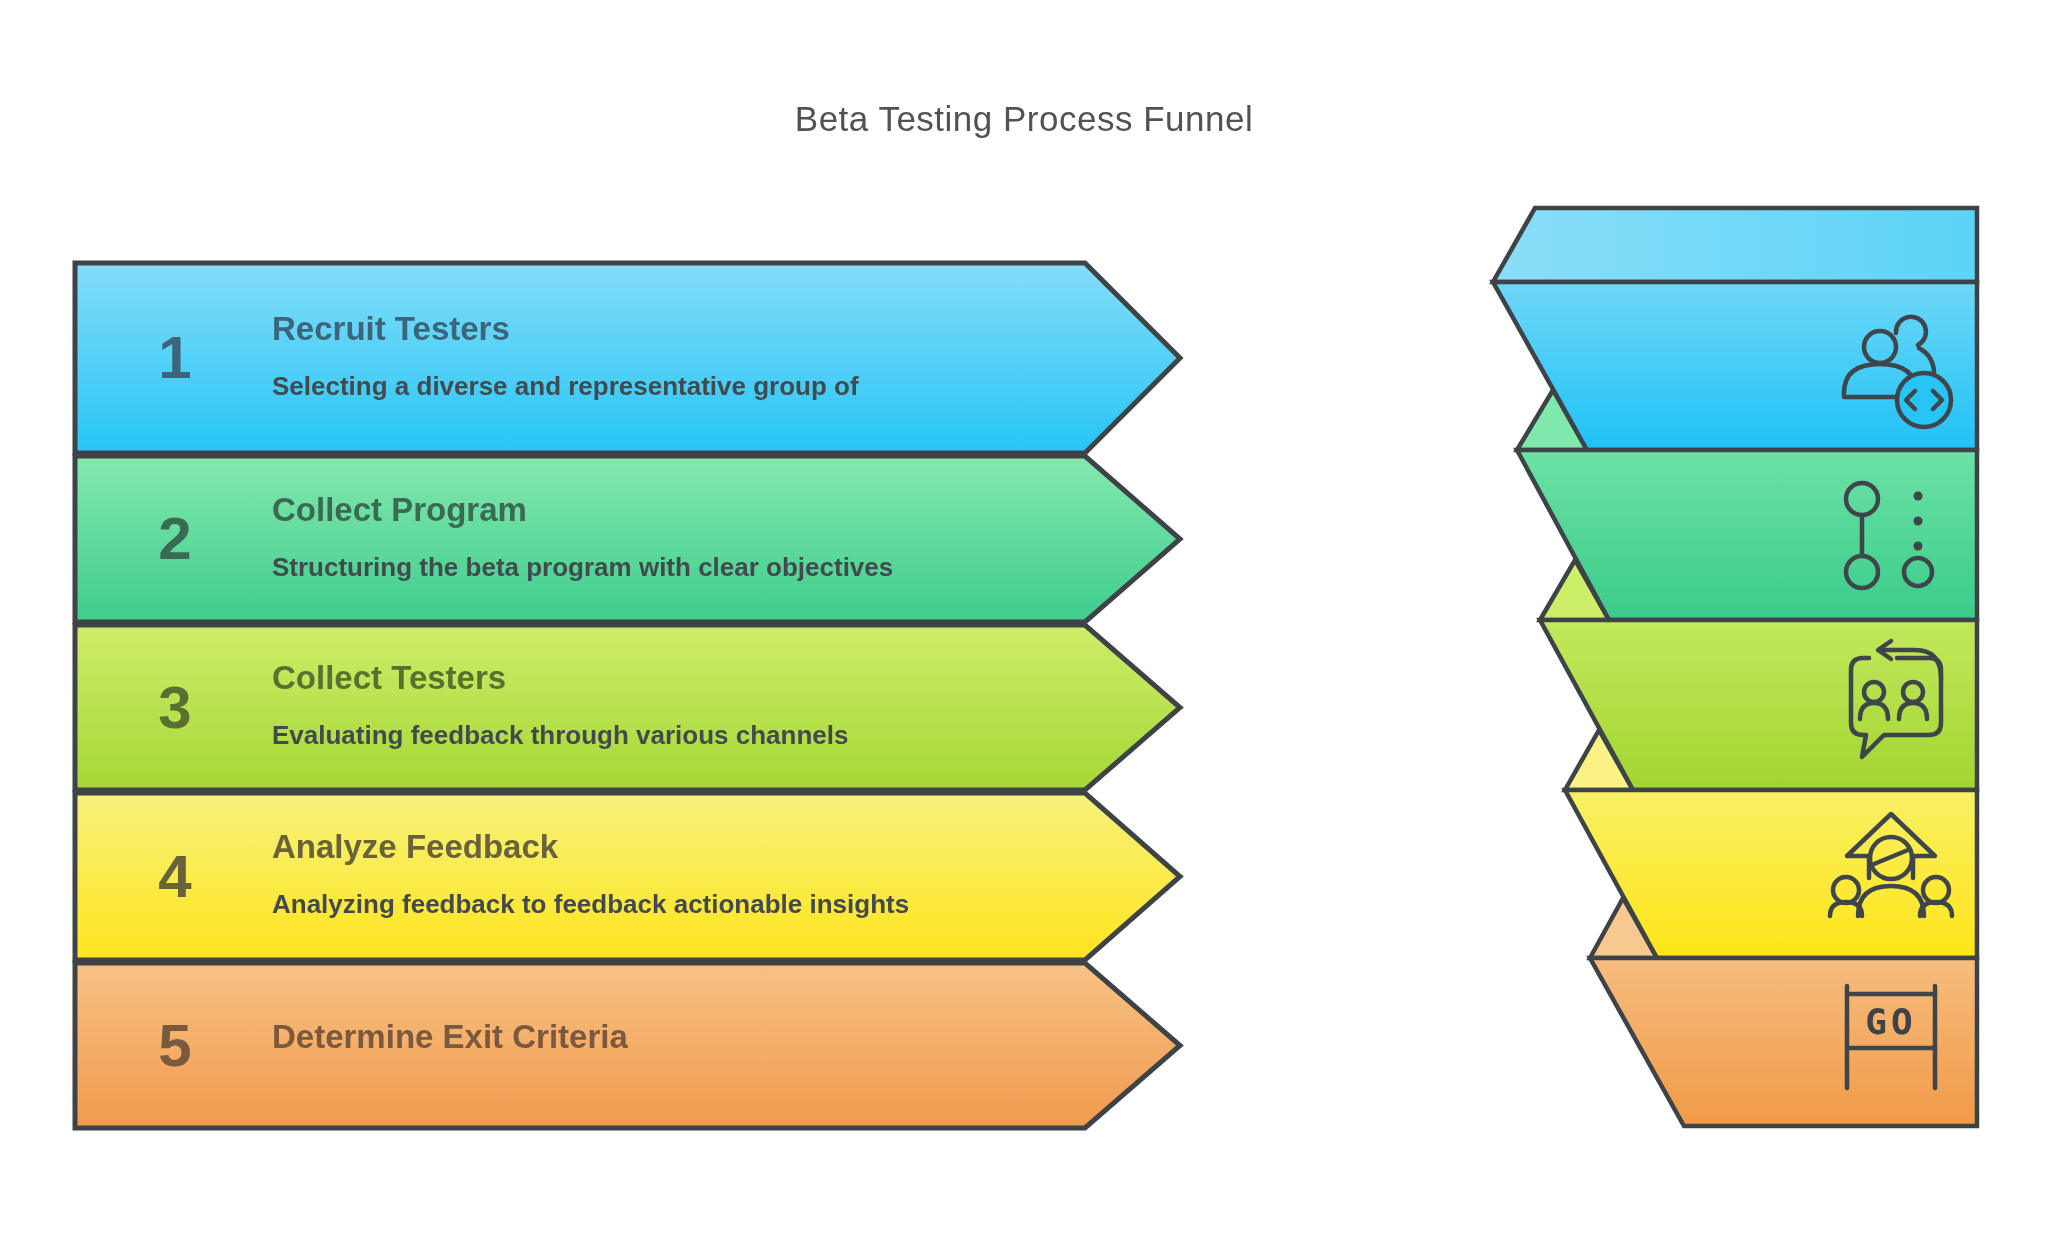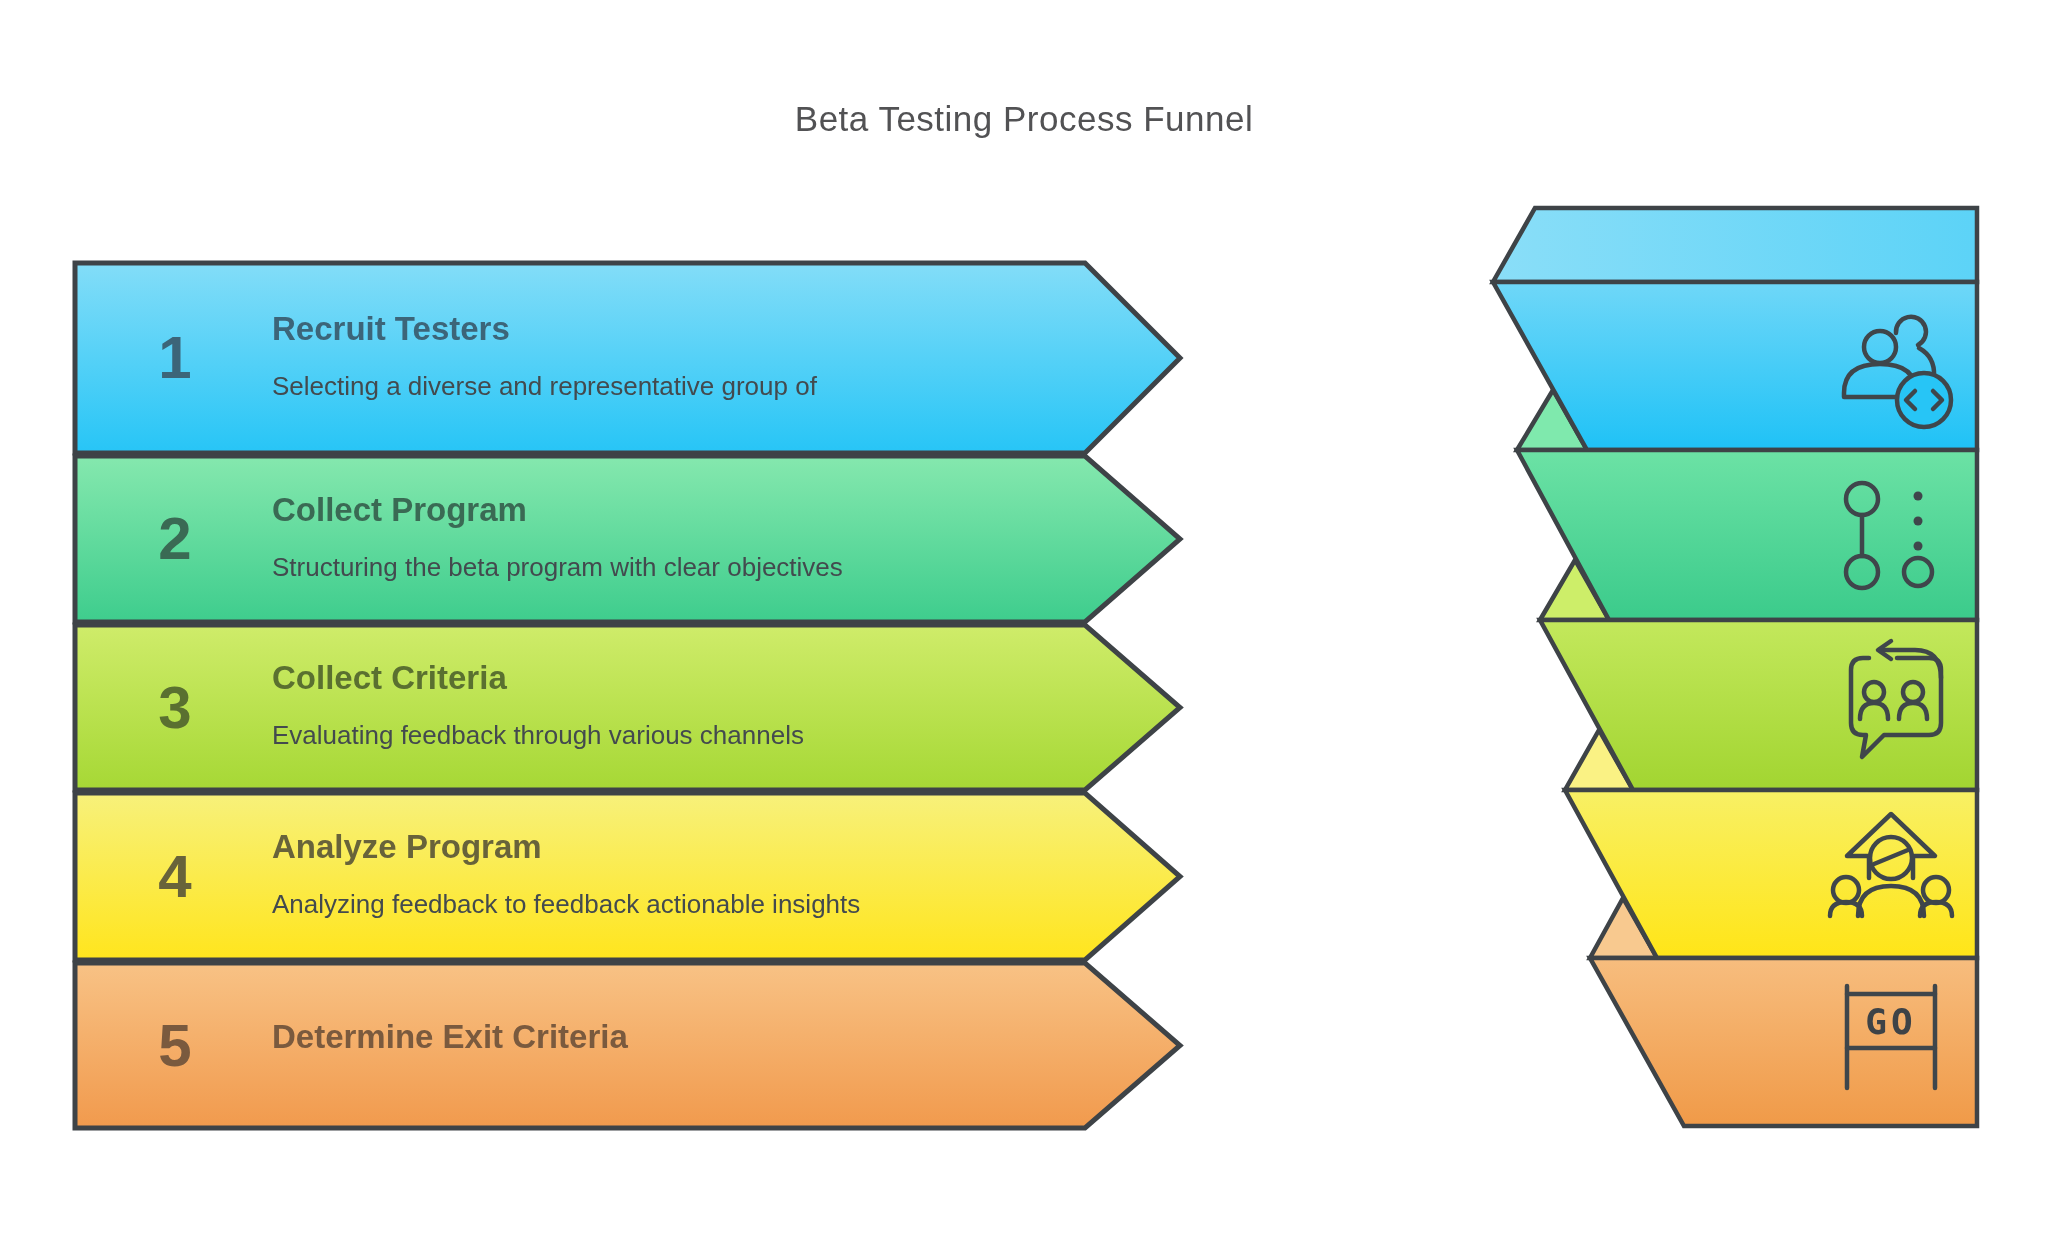--- a/index.html
+++ b/index.html
@@ -3,21 +3,21 @@
 <meta charset="utf-8">
 <style>
   html,body{margin:0;padding:0;background:#ffffff;}
   body{width:2048px;height:1254px;position:relative;overflow:hidden;
        font-family:"Liberation Sans",sans-serif;}
   .page-title{position:absolute;top:76px;left:0;width:100%;text-align:center;
        font-size:35px;font-weight:400;color:#525254;letter-spacing:0.5px;}
   svg{position:absolute;top:0;left:0;}
   .num{font-size:60px;font-weight:700;line-height:1;}
   .step-text .t{font-size:33px;font-weight:700;margin-bottom:18px;}
-  .step-text .d{font-size:26px;font-weight:400;line-height:1.55;color:#434a4e;}
+  .step-text .d{font-size:26px;font-weight:700;line-height:1.55;color:#434a4e;}
   .fo-row{display:flex;flex-direction:row;align-items:center;height:100%;}
   .numbox{width:170px;flex:0 0 170px;text-align:center;}
   .step-text{margin-left:12px;display:flex;flex-direction:column;justify-content:flex-start;}
   .c1 .num,.c1 .t{color:#3c6579;}
   .c2 .num,.c2 .t{color:#3a6a54;}
   .c3 .num,.c3 .t{color:#5a7030;}
   .c4 .num,.c4 .t{color:#68633a;}
   .c5 .num,.c5 .t{color:#7a5a3e;}
 </style>
 </head>
@@ -98,31 +98,31 @@
         <div class="t">Collect Program</div>
         <div class="d">Structuring the beta program with clear objectives</div>
       </div>
     </div>
   </foreignObject>
 
   <foreignObject x="90" y="631" width="980" height="153">
     <div xmlns="http://www.w3.org/1999/xhtml" class="fo-row c3">
       <div class="numbox num">3</div>
       <div class="step-text">
-        <div class="t">Collect Criteria</div>
+        <div class="t">Collect Testers</div>
         <div class="d">Evaluating feedback through various channels</div>
       </div>
     </div>
   </foreignObject>
 
   <foreignObject x="90" y="799" width="980" height="155">
     <div xmlns="http://www.w3.org/1999/xhtml" class="fo-row c4">
       <div class="numbox num">4</div>
       <div class="step-text">
-        <div class="t">Analyze Program</div>
+        <div class="t">Analyze Feedback</div>
         <div class="d">Analyzing feedback to feedback actionable insights</div>
       </div>
     </div>
   </foreignObject>
 
   <foreignObject x="90" y="969" width="980" height="153">
     <div xmlns="http://www.w3.org/1999/xhtml" class="fo-row c5">
       <div class="numbox num">5</div>
       <div class="step-text">
         <div class="t">Determine Exit Criteria</div>

